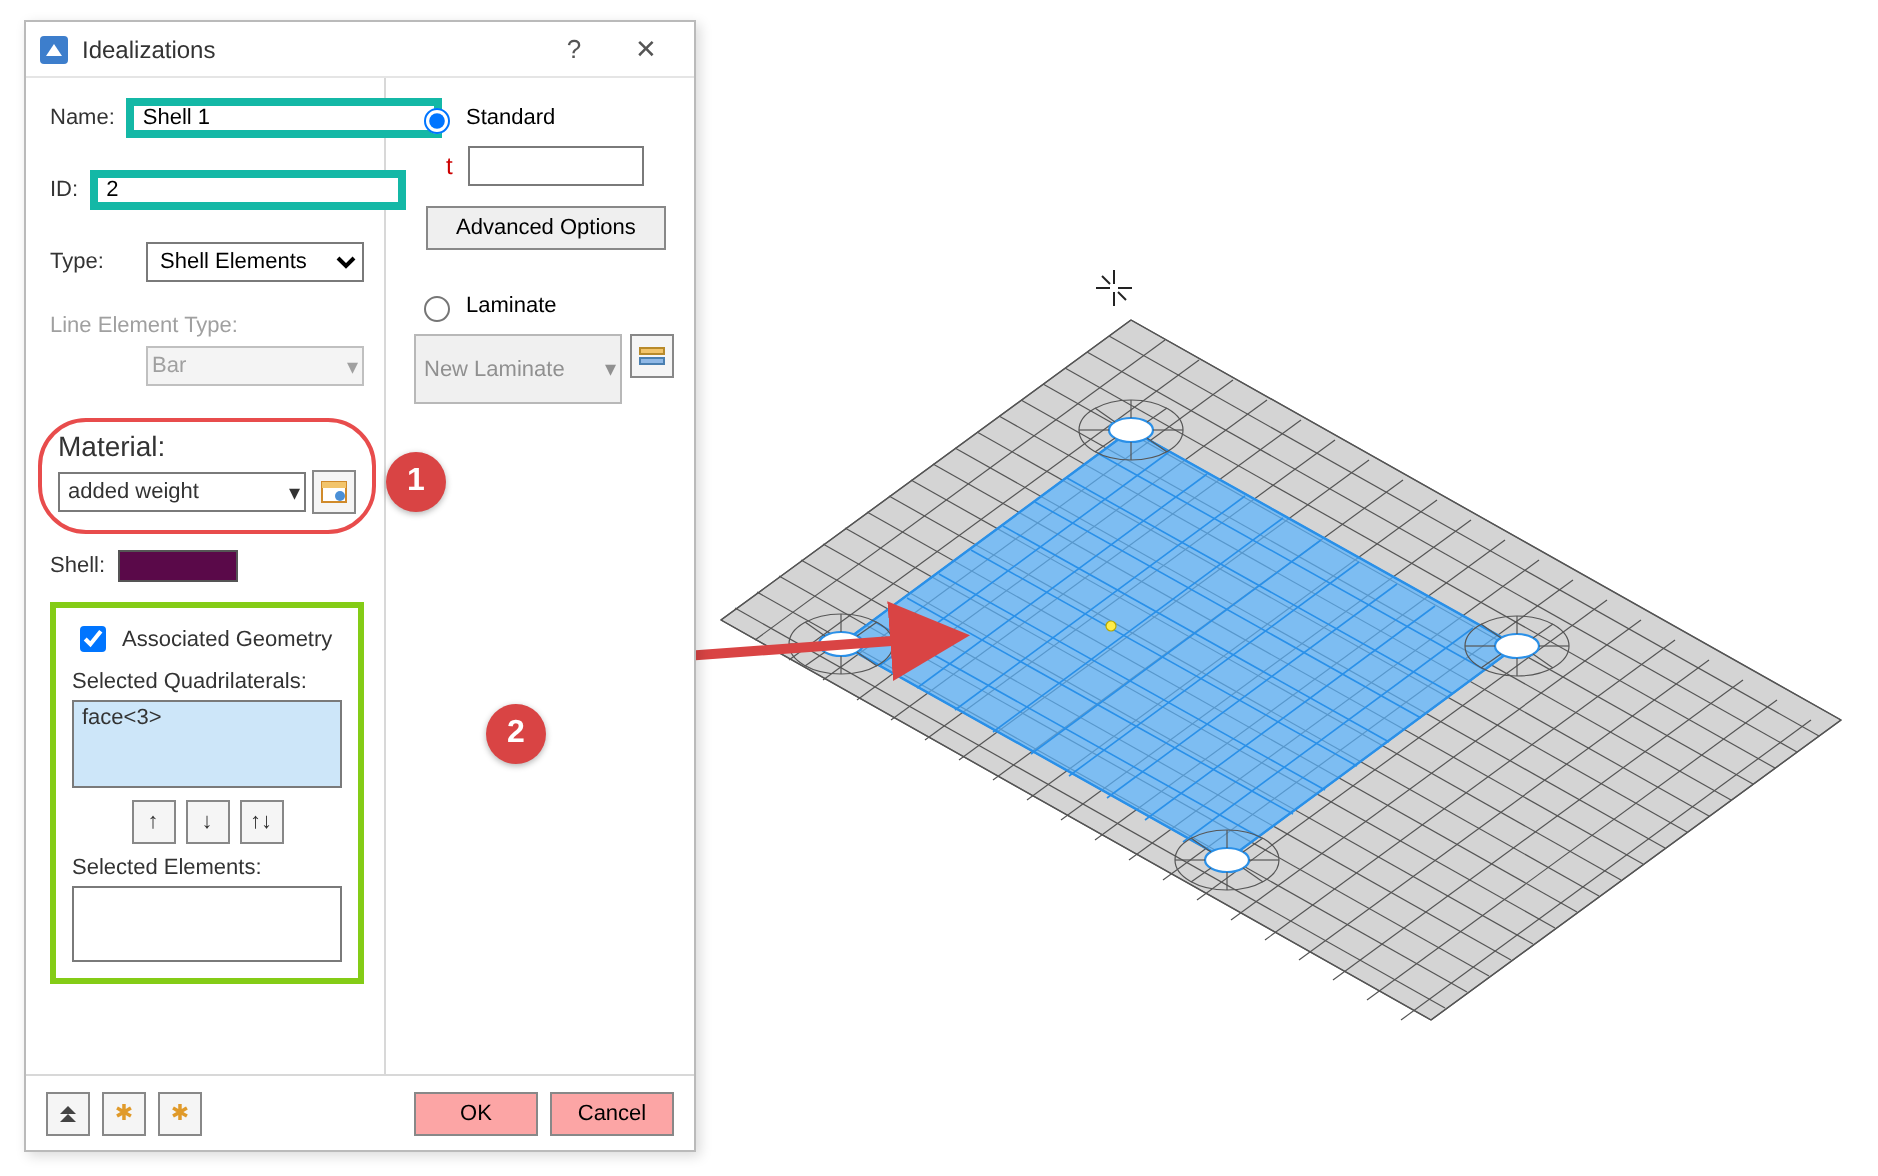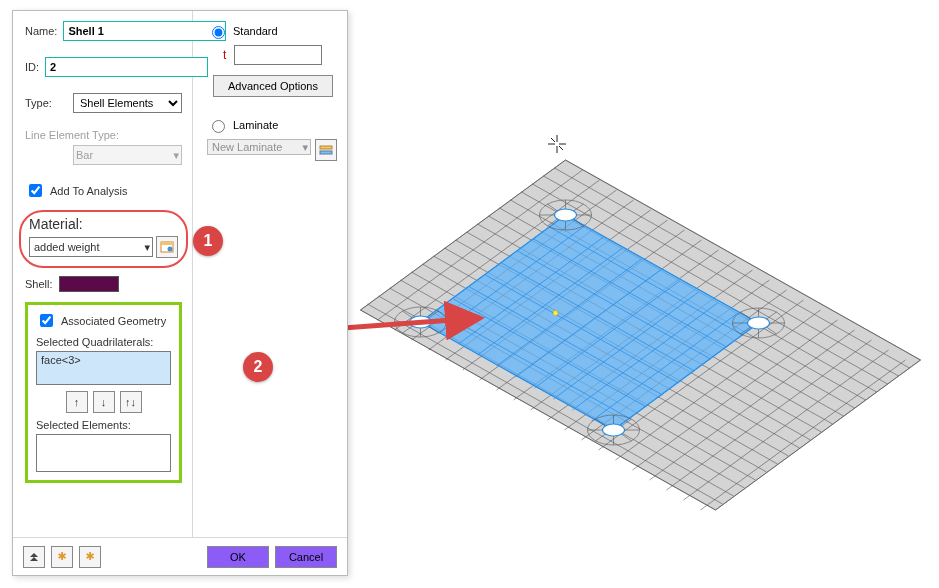--- a/index.html
+++ b/index.html
@@ -20,21 +20,21 @@
   .titlebar .ticon { width: 16px; height: 16px; margin-right: 6px; }
   .titlebar .title { flex: 1; }
   .titlebar .wbtn { width: 36px; text-align: center; font-size: 13px; color: #555; }
   
   .body { flex: 1; display: flex; }
   .leftcol { width: 180px; border-right: 1px solid #d8d8d8; padding: 10px 10px 0 12px; font-size: 11px; color: #333;}
   .rightcol { flex: 1; padding: 12px 10px 0 14px; font-size: 11px; }
   
   .row { display: flex; align-items: center; margin-bottom: 16px; gap: 6px;}
   .lbl { width: 42px; color: #333;}
-  .inp { flex:1; height: 20px; border: 1px solid #14b8a6; padding: 0 4px; font-size: 11px; font-weight: bold; }
+  .inp { flex:1; height: 20px; border: 4px solid #14b8a6; padding: 0 4px; font-size: 11px; }
   .sel { flex:1; height: 20px; border: 1px solid #7a7a7a; font-size: 11px; background: #fff; padding: 0 2px;}
   
   .disabled { color: #a0a0a0; }
   .sel.disabled { background: #f4f4f4; border-color:#c0c0c0;}
   
   .chk { display:flex; align-items:center; gap:5px; margin: 6px 0 10px 0;}
   .chk input { width:13px; height:13px; }
   
   .material-group {
     border: 2.5px solid #e84c4c; border-radius: 24px;
@@ -44,41 +44,41 @@
   .material-group .mlbl { font-size:14px; margin-bottom:4px; }
   .material-row { display:flex; gap:3px; align-items:center;}
   .material-row .msel { flex:1; height:20px; border:1px solid #7a7a7a; font-size:11px; background:#fff; display:flex; align-items:center; justify-content:space-between; padding:0 2px 0 4px;}
   .iconbtn { width:22px; height:22px; border:1px solid #888; background:#f5f5f5; display:flex; align-items:center; justify-content:center; font-size:11px;}
   
   .colorrow { display:flex; align-items:center; gap:6px; margin:6px 0 10px 0;}
   .swatch { width:60px; height:16px; background:#5a0949; border:1px solid #555;}
   
   .subgroup { border:3px solid #84cc16; padding:6px 8px 8px 8px; margin-bottom:8px;}
   .listlabel { font-size:11px; margin:6px 0 3px 0;}
-  .listbox { width:100%; height:34px; border:1px solid #7a7a7a; background:#cde6f9; padding:2px 4px; font-size:11px; }
+  .listbox { width:100%; height:44px; border:1px solid #7a7a7a; background:#cde6f9; padding:2px 4px; font-size:11px; }
   .listbox.white { background:#fff; height:38px;}
   
   .arrowbtns { display:flex; gap:5px; justify-content:center; margin:6px 0;}
   .arrowbtns .ab { width:22px; height:22px; border:1px solid #888; background:#f5f5f5; font-size:11px; display:flex; align-items:center; justify-content:center; font-weight:bold;}
   
   .radio-row { display:flex; align-items:center; gap:5px; margin-bottom:6px;}
   .radio-row input { width:13px; height:13px;}
   .t-row { display:flex; gap:8px; align-items:center; margin:4px 0 10px 16px;}
   .t-row .tlbl { color:#c00; font-size:12px;}
   .t-row .tinp { width:88px; height:20px; border:1px solid #7a7a7a;}
   
   .btn { height:22px; border:1px solid #888; background:#efefef; font-size:11px; padding:0 10px; display:inline-flex; align-items:center; justify-content:center;}
   .btn.wide { padding: 0 14px;}
   
   .lam-row { display:flex; gap:4px; margin-top:4px;}
-  .lam-row .lsel { flex:1; height:16px; border:1px solid #b8b8b8; background:#f0f0f0; color:#909090; font-size:11px; display:flex; align-items:center; justify-content:space-between; padding:0 2px 0 4px;}
+  .lam-row .lsel { flex:1; height:35px; border:1px solid #b8b8b8; background:#f0f0f0; color:#909090; font-size:11px; display:flex; align-items:center; justify-content:space-between; padding:0 2px 0 4px;}
   
   .footer { height:38px; border-top:1px solid #d8d8d8; display:flex; align-items:center; padding:0 10px; gap:6px;}
   .footer .spacer { flex:1; }
-  .footer .fbtn { width:62px; height:22px; border:1px solid #888; background:#8b5cf6; font-size:11px; display:flex; align-items:center; justify-content:center;}
+  .footer .fbtn { width:62px; height:22px; border:1px solid #888; background:#fca5a5; font-size:11px; display:flex; align-items:center; justify-content:center;}
   .footer .sq { width:22px; height:22px; border:1px solid #888; background:#f5f5f5; display:flex; align-items:center; justify-content:center; font-size:11px;}
   
   
   .viewport { position:absolute; left:350px; top:10px; right:8px; bottom:8px; background:#fff;}
   
   .callout { position:absolute; width:30px; height:30px; border-radius:50%; background:#d94444; color:#fff; font-size:16px; font-weight:600; display:flex; align-items:center; justify-content:center; box-shadow:0 1px 3px rgba(0,0,0,.3);}
   
   svg .grid { stroke:#555; stroke-width:0.7; fill:#b0b0b0; fill-opacity:0.55;}
   svg .sel { fill:#58b3ff; fill-opacity:0.7; stroke:#2a90e8; stroke-width:1.2;}
   svg .holefill { fill:#fff; stroke:#2a90e8; stroke-width:1.1;}
@@ -247,20 +247,31 @@
 <svg style="position:absolute; left:0; top:0; pointer-events:none;" width="939" height="588">
   <line x1="110" y1="345" x2="480" y2="318" stroke="#d94444" stroke-width="5" marker-end="url(#arrowhead2)"></line>
   <defs>
     <marker id="arrowhead2" markerWidth="8" markerHeight="8" refX="7" refY="4" orient="auto">
       <polygon points="0 0, 8 4, 0 8" fill="#d94444"></polygon>
     </marker>
   </defs>
 </svg>
 
 <div class="dialog">
+  <div class="titlebar">
+    <span class="ticon">
+      <svg width="16" height="16">
+          <rect x="1" y="1" width="14" height="14" fill="#3d7ecc" rx="2"></rect>
+          <path d="M4 11 L8 5 L12 11 Z" fill="#fff"></path>
+        </svg>
+    </span>
+    <span class="title">Idealizations</span>
+    <span class="wbtn">?</span>
+    <span class="wbtn">✕</span>
+  </div>
 
   <div class="body">
     <div class="leftcol">
       <div class="row">
         <span class="lbl">Name:</span>
         <input class="inp" value="Shell 1" style="">
       </div>
       <div class="row">
         <span class="lbl">ID:</span>
         <input class="inp" value="2" style="">
@@ -271,24 +282,20 @@
           <option>Shell Elements</option>
         </select>
       </div>
       <div class="disabled" style="margin:4px 0 4px 0;">Line Element Type:</div>
       <div class="row">
         <span class="lbl"></span>
         <div class="sel disabled" style="display:flex;justify-content:space-between;align-items:center;">
             <span>Bar</span>
             <span>▾</span>
           </div>
-      </div>
-      <div class="chk">
-        <input type="checkbox" checked="" style="">
-        <span>Add To Analysis</span>
       </div>
 
       <div class="material-group">
         <div class="mlbl">Material:</div>
         <div class="material-row">
           <div class="msel">
               <span>added weight</span>
               <span>▾</span>
             </div>
           <div class="iconbtn">

